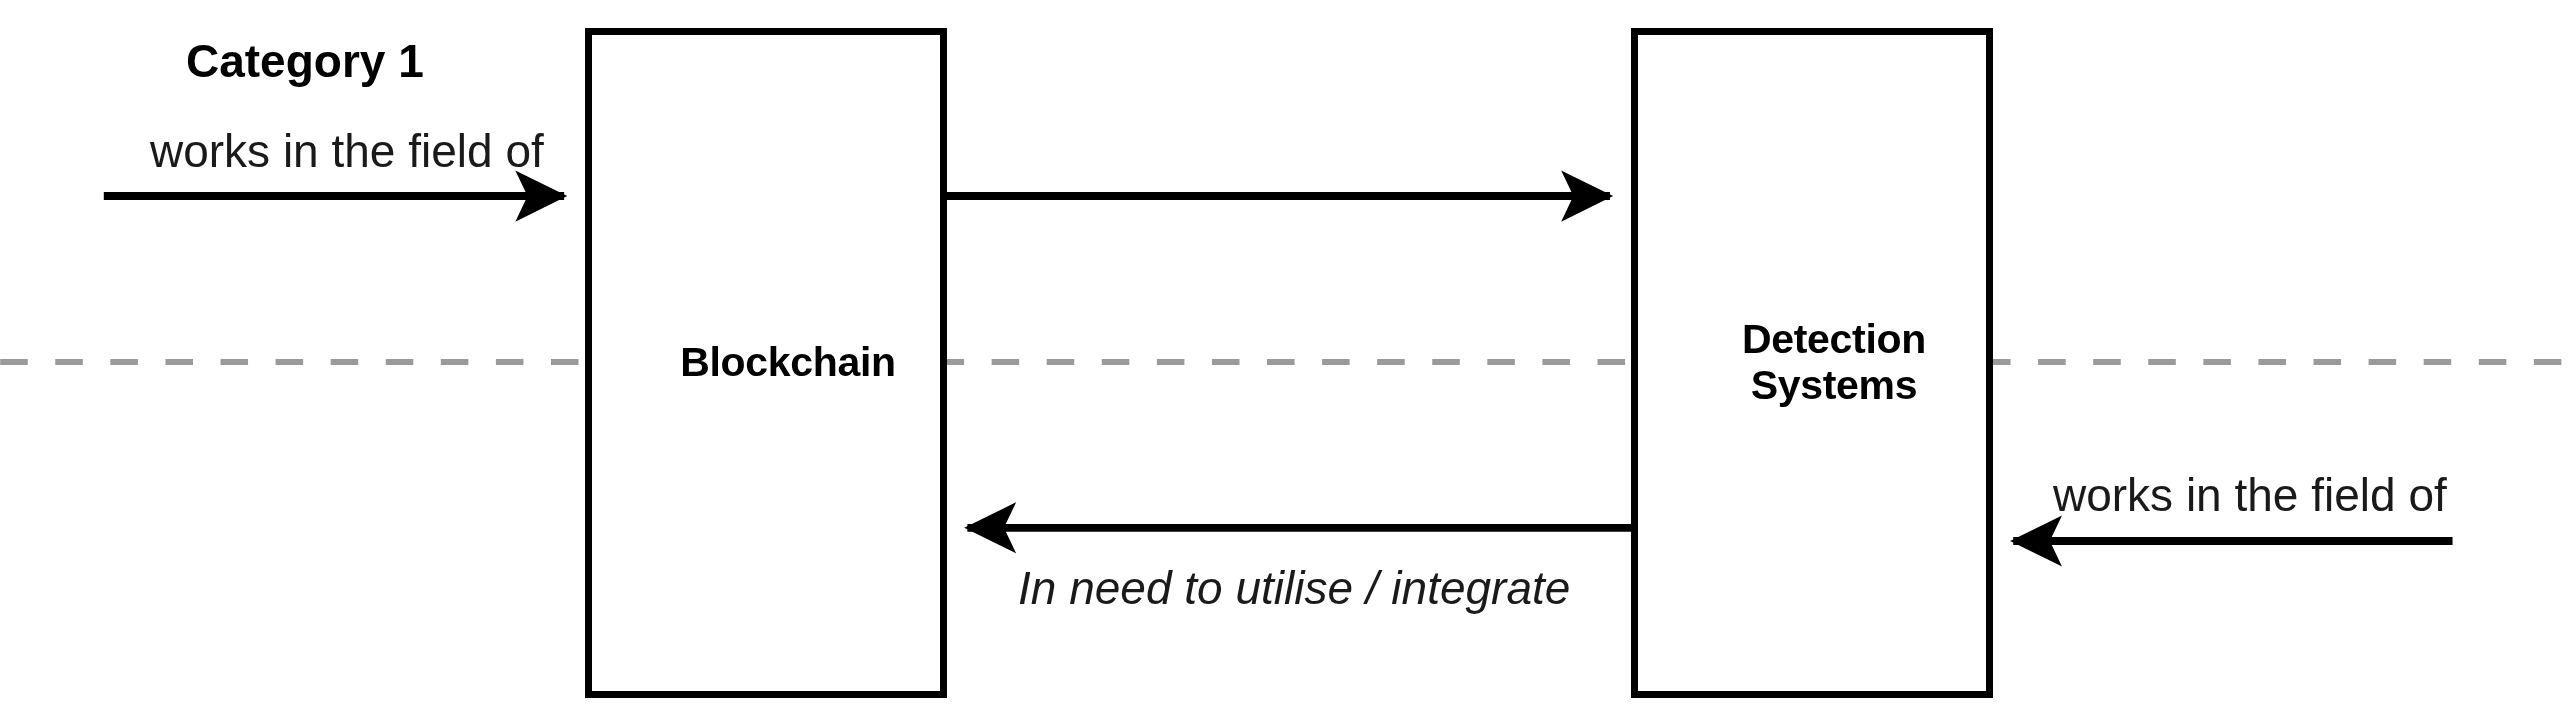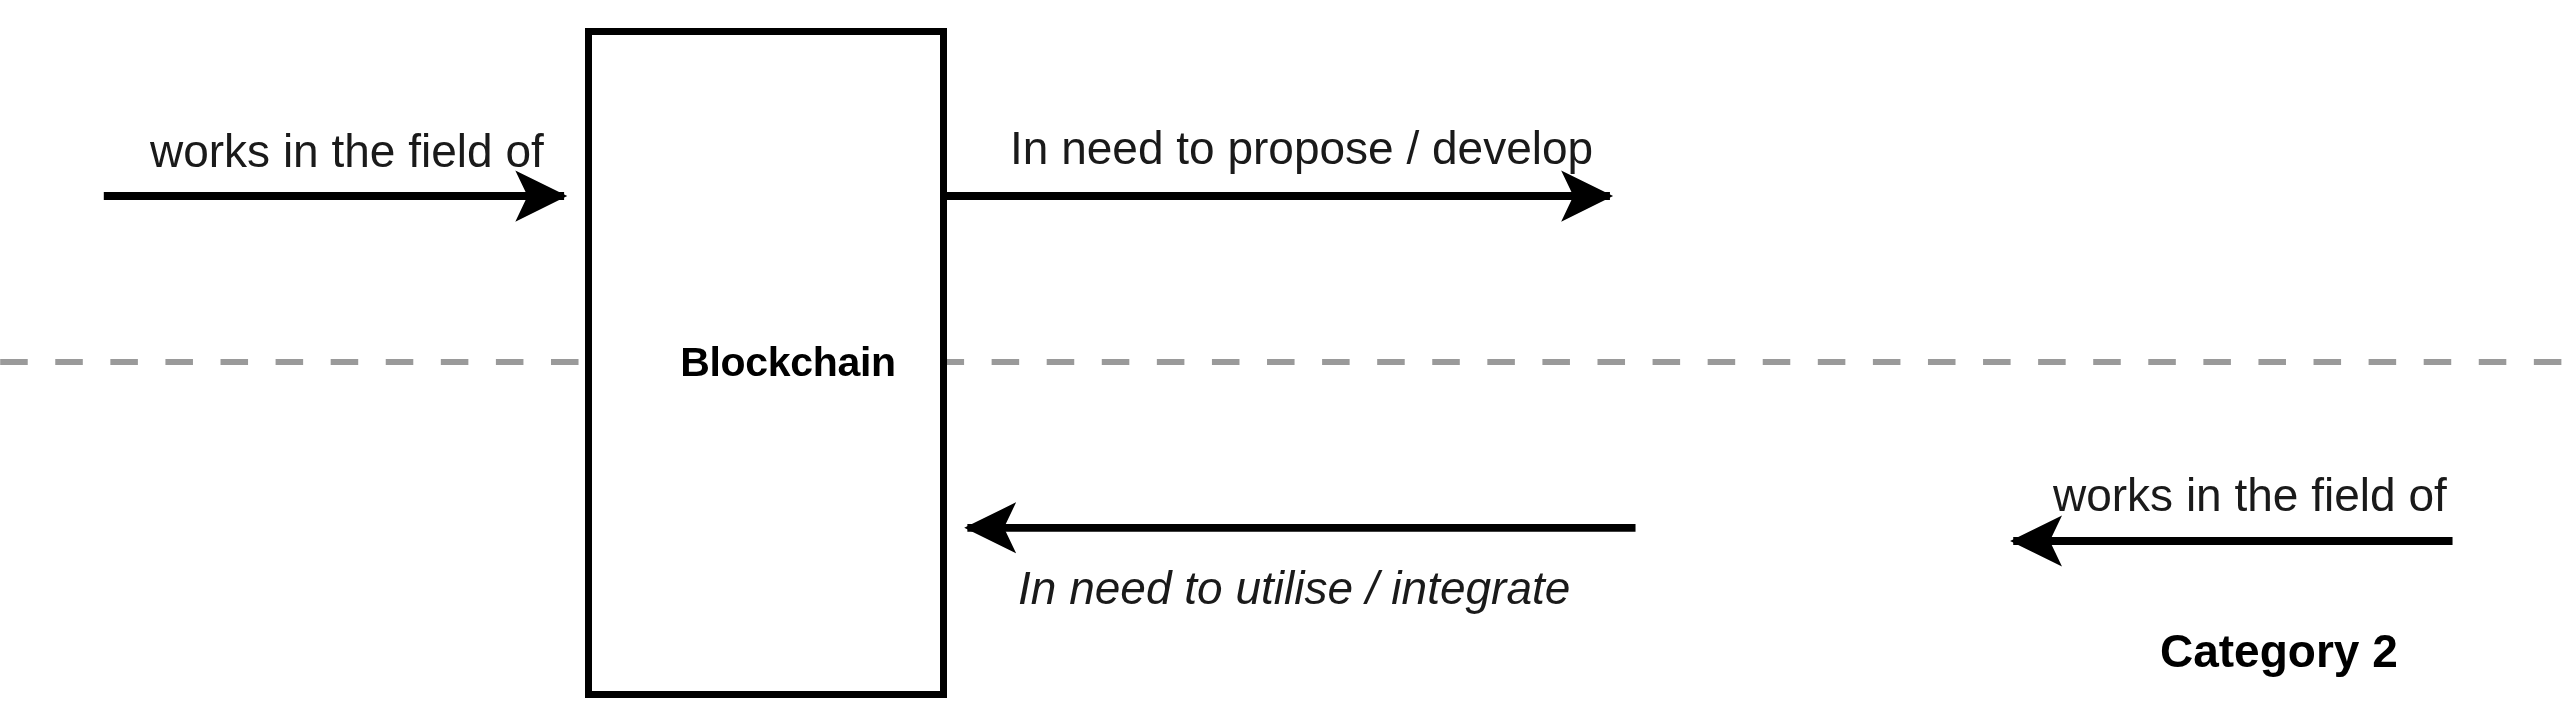--- a/index.html
+++ b/index.html
@@ -126,26 +126,29 @@
 
     <line x1="2494" y1="805" x2="1475" y2="805" stroke="#000000" stroke-width="12" marker-end="url(#arrowhead-left)"></line>
 
     <line x1="3740" y1="825" x2="3070" y2="825" stroke="#000000" stroke-width="12" marker-end="url(#arrowhead-left)"></line>
   </svg>
 
   <div class="node-box" id="box-blockchain">
     <span class="node-label">Blockchain</span>
   </div>
 
+  <div class="node-box" id="box-detection">
+    <span class="node-label">Detection
+Systems</span>
+  </div>
 
+  <div class="category-label" id="label-category-1">Category 1</div>
 
-  <div class="category-label" id="label-category-2">Category 2</div>
 
   <div class="edge-label" id="label-works-field-1">works in the field of</div>
 
-  <div class="edge-label" id="label-propose-develop">In need to propose / develop</div>
 
   <div class="edge-label" id="label-utilise-integrate">In need to utilise / integrate</div>
 
   <div class="edge-label" id="label-works-field-2">works in the field of</div>
 
 </div>
 
 
 </body></html>

